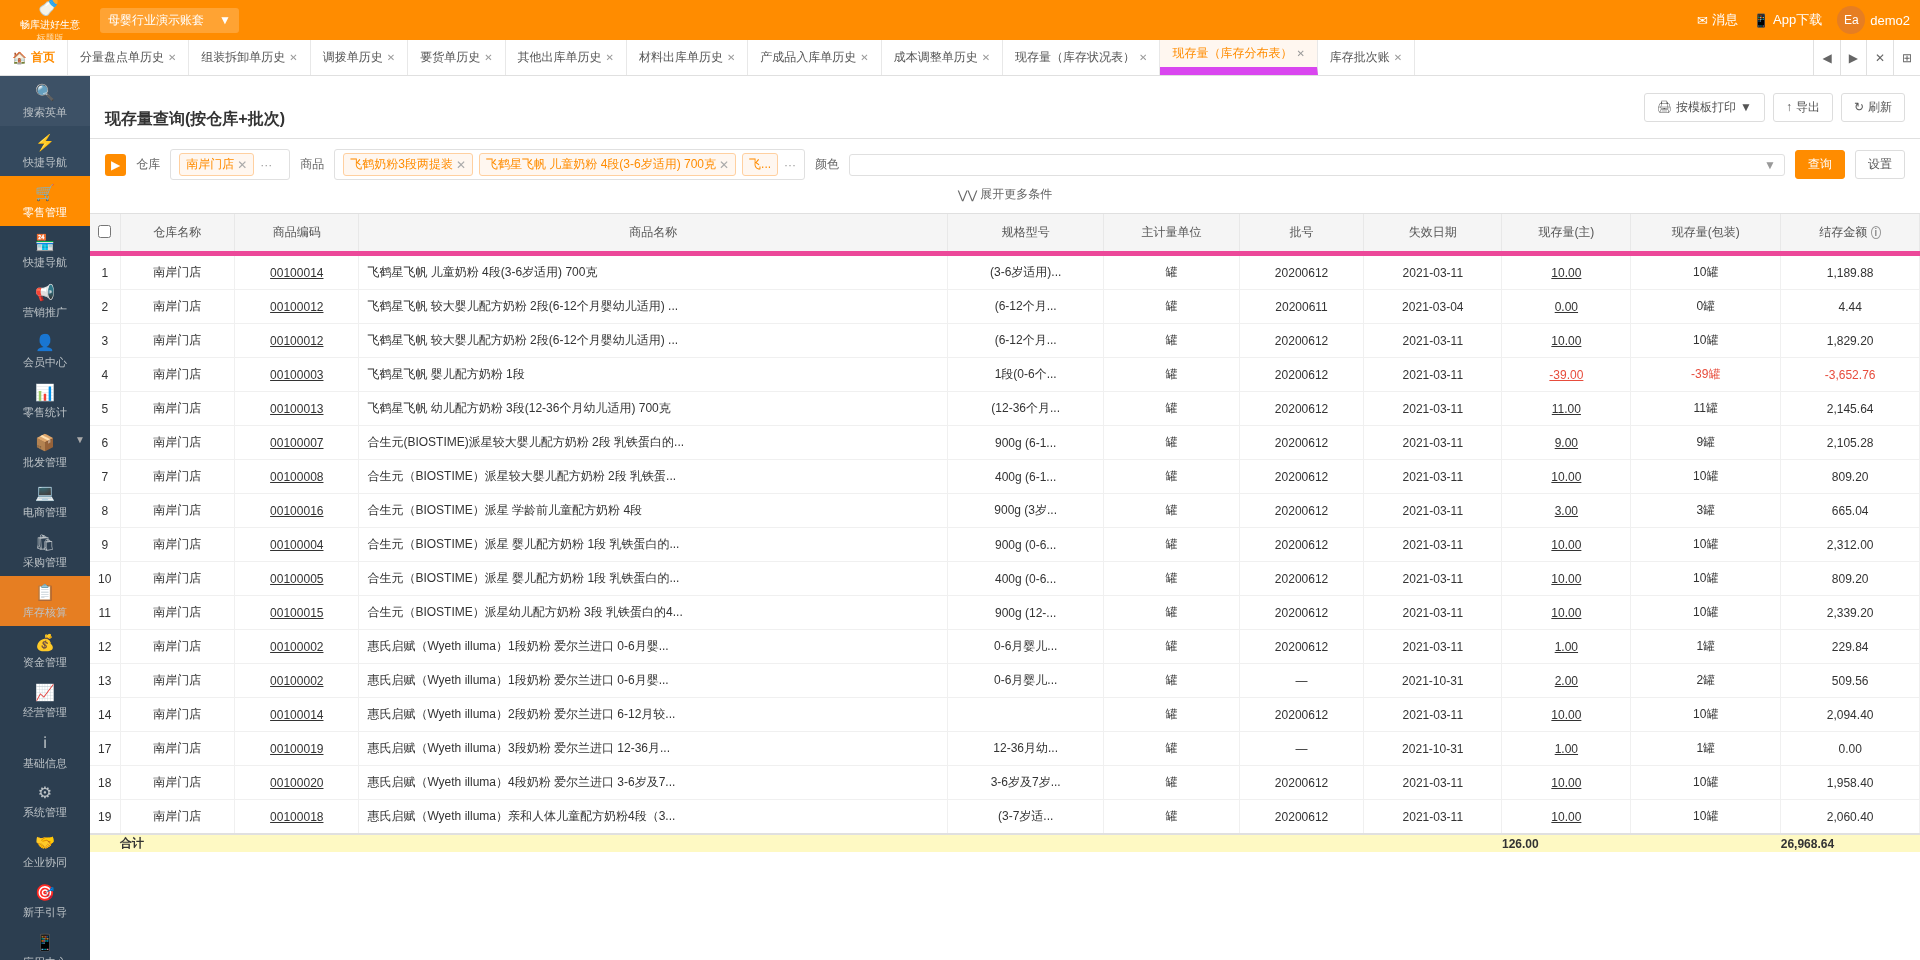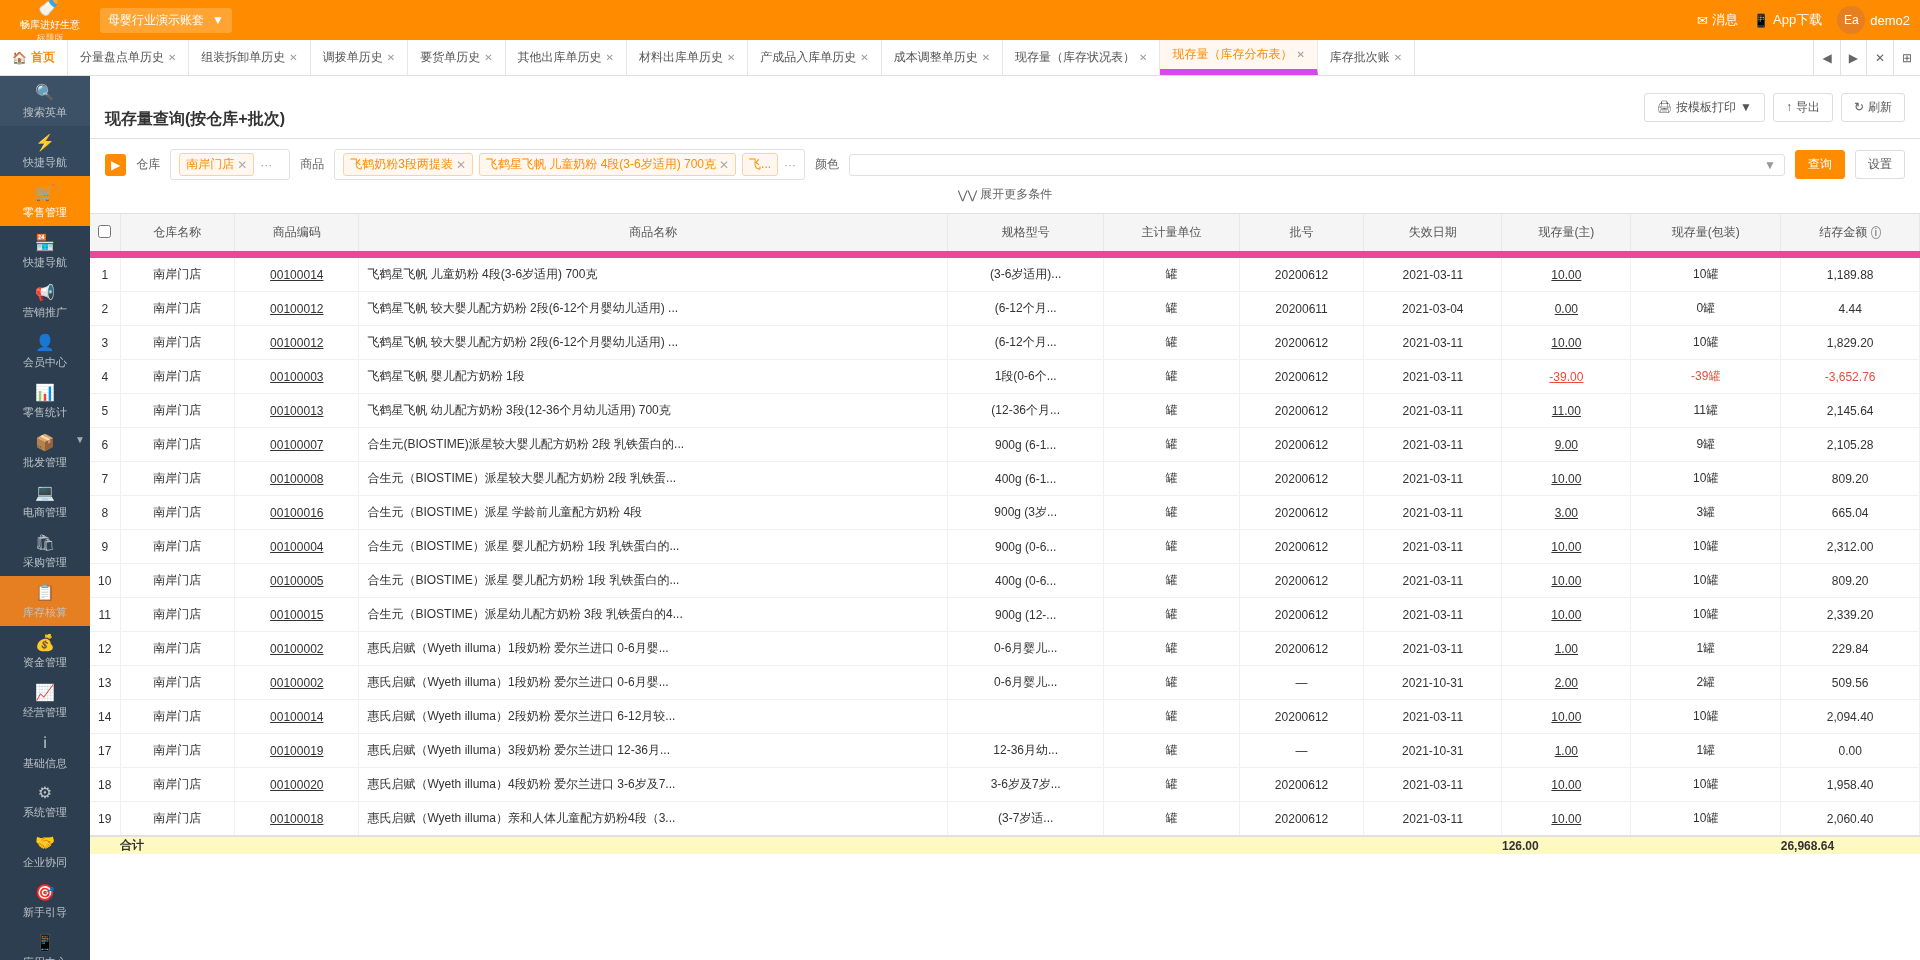--- a/index.html
+++ b/index.html
@@ -1,29 +1,29 @@
 <!DOCTYPE html>
 <html><head>
   <meta charset="utf-8">
   <style>
     * { margin: 0; padding: 0; box-sizing: border-box; }
     body { font-family: 'Microsoft YaHei', sans-serif; font-size: 12px; background: #f5f5f5; color: #333; width: 1920px; height: 960px; overflow: hidden; display: flex; flex-direction: column; }
 
     
     .top-bar { background: #ff8c00; display: flex; align-items: center; height: 40px; padding: 0 10px; flex-shrink: 0; }
     .logo-area { display: flex; flex-direction: column; align-items: center; justify-content: center; color: white; font-size: 11px; width: 80px; }
-    .company-selector { background: rgba(255,255,255,0.2); border: none; color: white; padding: 4px 8px; border-radius: 3px; font-size: 12px; margin-left: 10px; cursor: pointer; display: flex; align-items: center; gap: 8px; }
+    .company-selector { background: rgba(255,255,255,0.2); border: none; color: white; padding: 4px 8px; border-radius: 3px; font-size: 12px; margin-left: 10px; cursor: pointer; display: flex; align-items: center; gap: 15px; }
     .top-right { margin-left: auto; display: flex; align-items: center; gap: 15px; color: white; font-size: 13px; }
     .top-right-item { display: flex; align-items: center; gap: 4px; cursor: pointer; }
 
     
     .tab-bar { background: #fff; border-bottom: 1px solid #e0e0e0; display: flex; align-items: center; height: 36px; flex-shrink: 0; overflow: hidden; }
     .tab { display: flex; align-items: center; padding: 0 12px; height: 100%; border-right: 1px solid #e8e8e8; font-size: 12px; color: #555; cursor: pointer; white-space: nowrap; gap: 4px; flex-shrink: 0; }
     .tab.home { background: #fff; color: #ff8c00; font-weight: bold; }
-    .tab.active { background: #fff7f0; color: #ff8c00; border-bottom: 6px solid #d946ef; }
+    .tab.active { background: #fff7f0; color: #ff8c00; border-bottom: 8px solid #d946ef; }
     .tab .close-btn { color: #999; font-size: 10px; cursor: pointer; }
     .tab-extra { margin-left: auto; display: flex; align-items: center; }
     .tab-extra-btn { padding: 0 8px; cursor: pointer; color: #666; border-left: 1px solid #e0e0e0; height: 36px; display: flex; align-items: center; }
 
     
     .main-layout { display: flex; flex: 1; overflow: hidden; }
 
     
     .sidebar { width: 90px; background: #2c3e50; display: flex; flex-direction: column; flex-shrink: 0; }
     .sidebar-item { display: flex; flex-direction: column; align-items: center; justify-content: center; padding: 8px 4px; color: #bdc3c7; cursor: pointer; font-size: 11px; gap: 3px; min-height: 50px; }
@@ -49,21 +49,21 @@
     .filter-label { color: #666; font-size: 12px; white-space: nowrap; }
     .filter-tag-group { display: flex; align-items: center; gap: 6px; border: 1px solid #e0e0e0; border-radius: 3px; padding: 3px 8px; background: #fff; min-width: 120px; }
     .filter-tag { display: flex; align-items: center; gap: 3px; background: #fff7f0; border: 1px solid #ffd0a0; border-radius: 3px; padding: 2px 6px; font-size: 12px; color: #ff8c00; }
     .filter-tag .rm { cursor: pointer; color: #aaa; }
     .filter-dots { color: #999; cursor: pointer; }
     .expand-btn { display: flex; align-items: center; gap: 3px; color: #666; cursor: pointer; font-size: 12px; margin: 6px auto 0; width: fit-content; }
 
     
     .table-wrapper { flex: 1; overflow: auto; background: #fff; }
     table { width: 100%; border-collapse: collapse; font-size: 12px; }
-    thead tr { background: #ef4444; border-bottom: 7px solid #ec4899; }
+    thead tr { background: #ef4444; border-bottom: 5px solid #ec4899; }
     thead th { padding: 10px 8px; text-align: center; color: #555; font-weight: normal; border-right: 1px solid #e8e8e8; white-space: nowrap; position: sticky; top: 0; background: #f5f5f5; z-index: 1; }
     tbody tr { border-bottom: 1px solid #f0f0f0; }
     tbody td { padding: 8px 8px; text-align: center; color: #333; border-right: 1px solid #f0f0f0; }
     tbody td.left { text-align: left; }
     .negative { color: #e74c3c; }
     .underline { text-decoration: underline; cursor: pointer; }
     .footer-row { background: #fef9c3; border-top: 2px solid #e0e0e0; }
     .footer-row td { font-weight: bold; }
 
     

